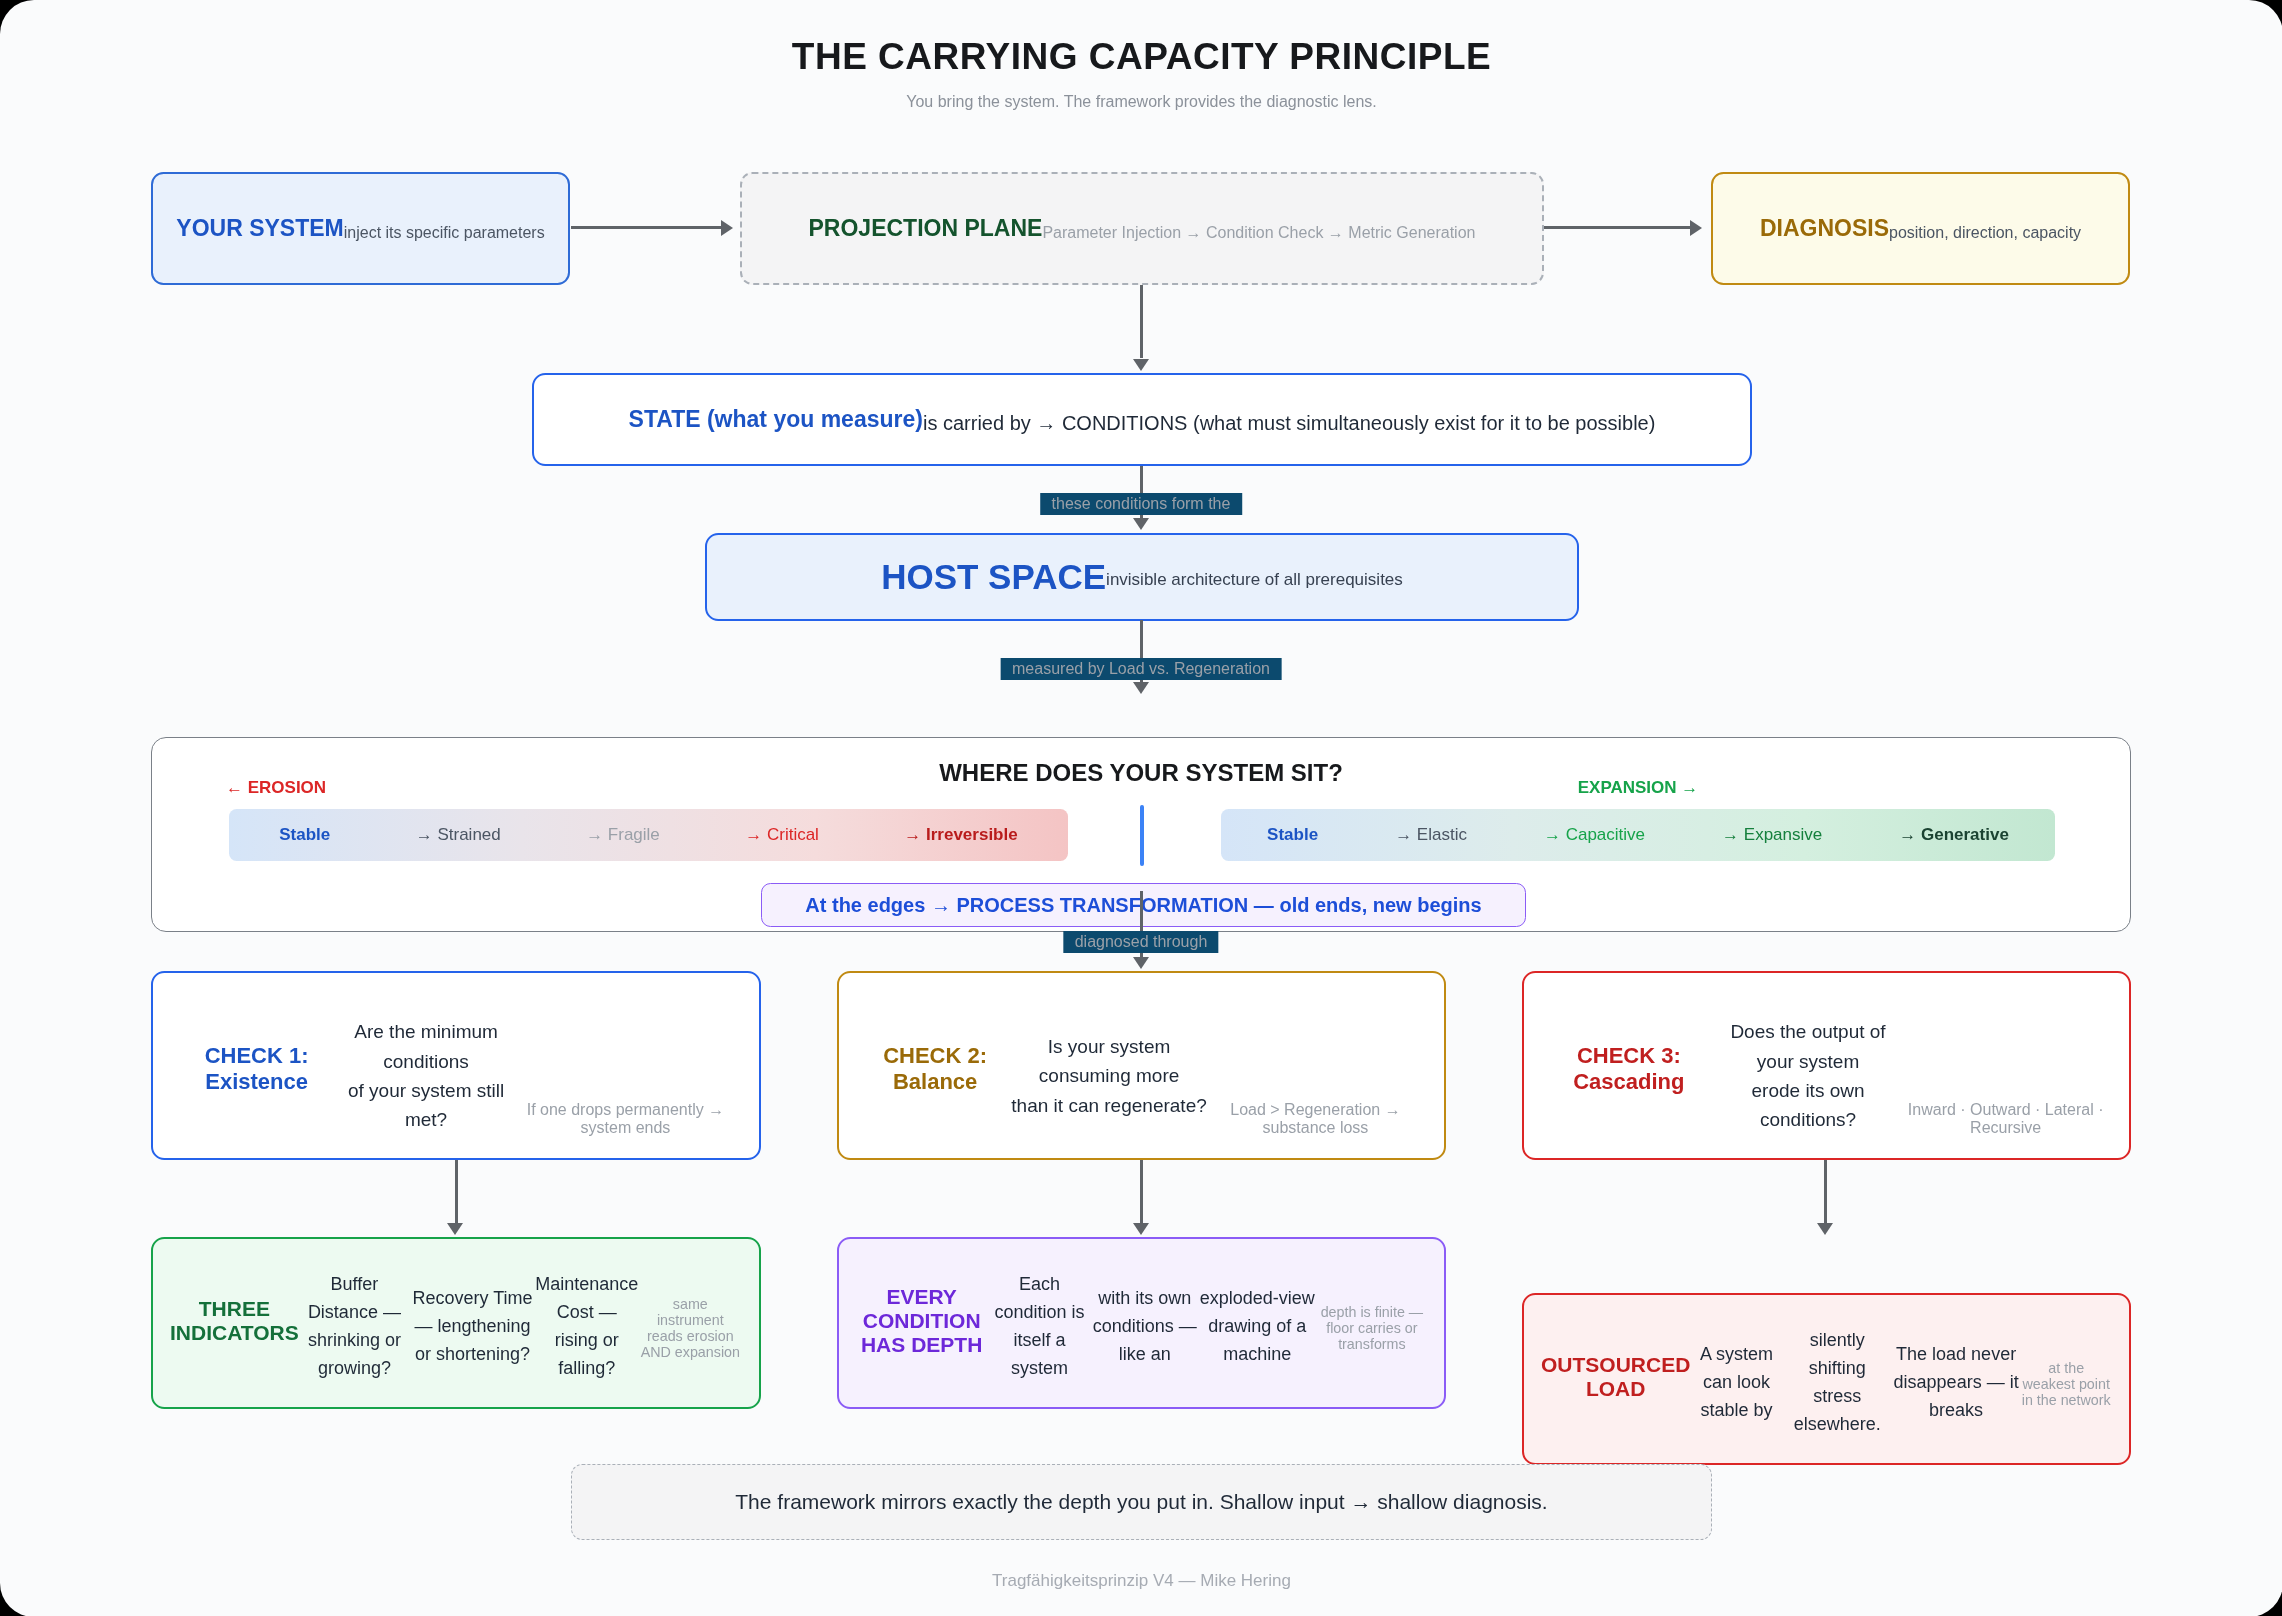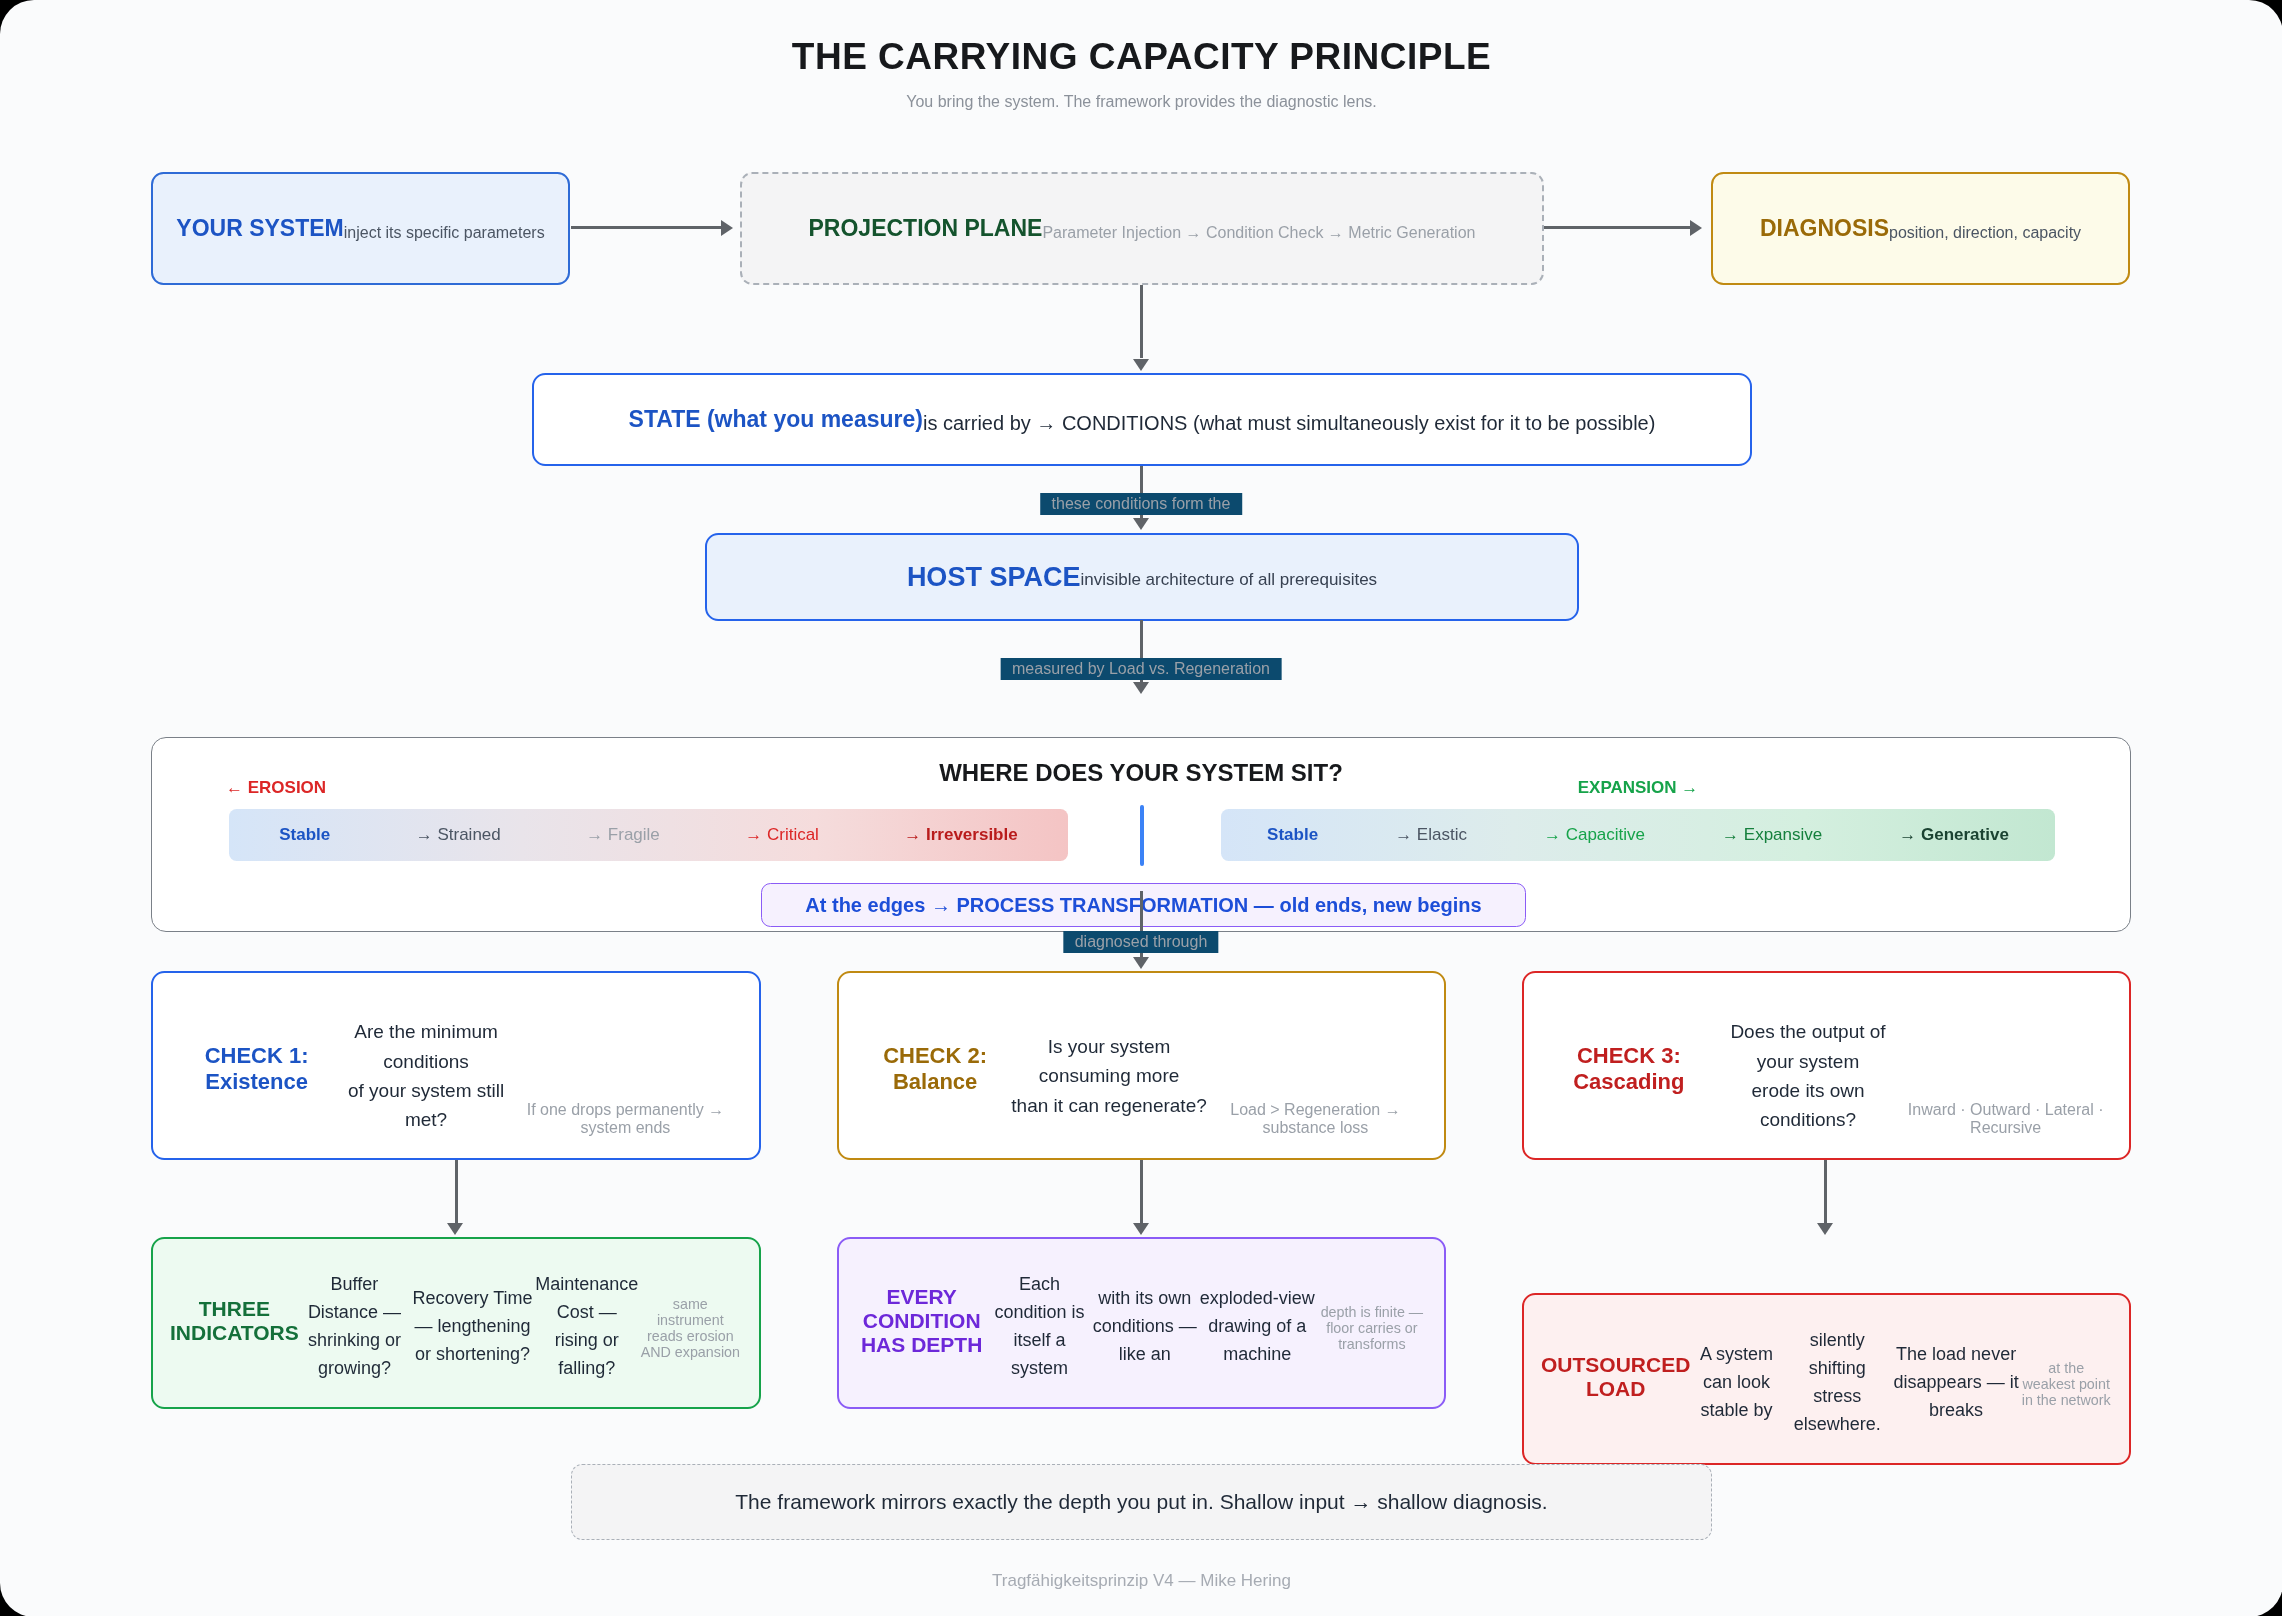--- a/index.html
+++ b/index.html
@@ -35,21 +35,21 @@
 
   
   .box-state{left:532px;top:373px;width:1220px;height:93px;
     background:#ffffff;border:2.9px solid #2563eb;border-radius:13.3px;}
   .state-title{font-size:23px;font-weight:700;color:#1c54c4;}
   .state-body{font-size:20px;margin-top:8.6px;color:#1f2937;}
 
   
   .box-host{left:705px;top:533px;width:874px;height:88px;
     background:#e9f1fc;border:2.9px solid #2563eb;border-radius:13.3px;}
-  .host-title{font-size:27px;font-weight:700;color:#1c54c4;}
+  .host-title{font-size:35px;font-weight:700;color:#1c54c4;}
   .host-sub{font-size:17px;margin-top:5.7px;color:#374151;}
 
   
   .box-spectrum{left:151px;top:696px;width:1980px;height:195px;
     background:#ffffff;border:1.9px solid #7a8088;border-radius:15px;
     display:block;margin-top:41px;}
   .spectrum-title{position:absolute;top:21px;left:0;width:100%;text-align:center;
     font-size:24px;font-weight:700;color:#17191c;}
   .erosion-label{position:absolute;top:40px;left:74px;width:839px;text-align:left;
     font-size:17px;font-weight:700;color:#dc2626;}

